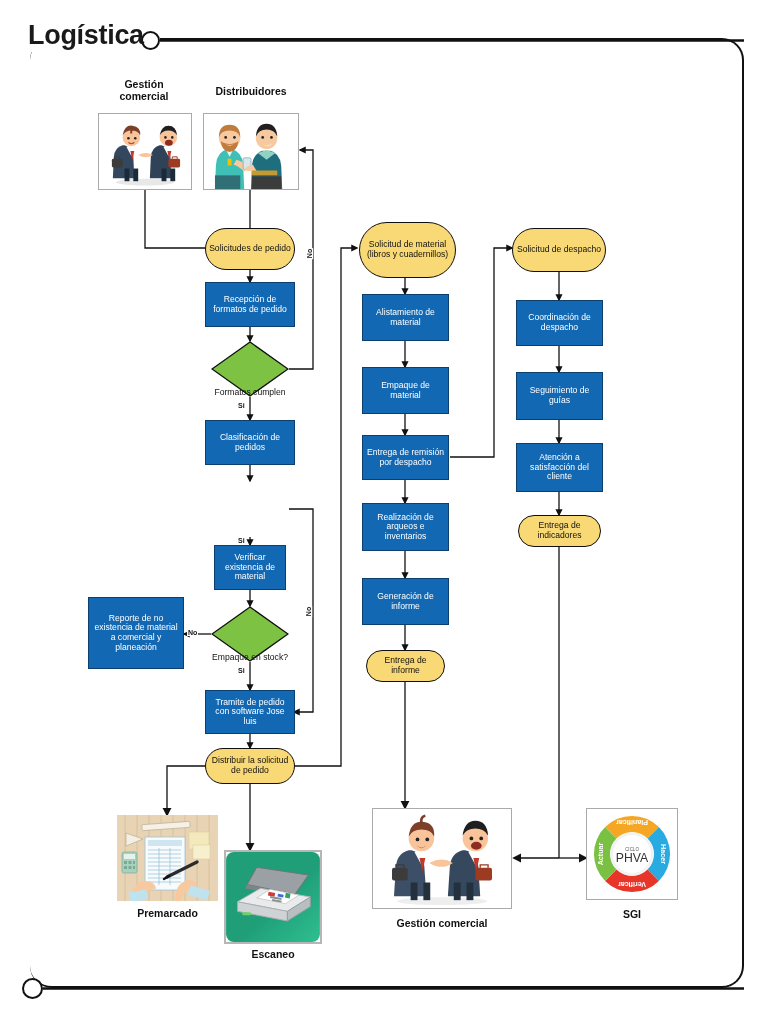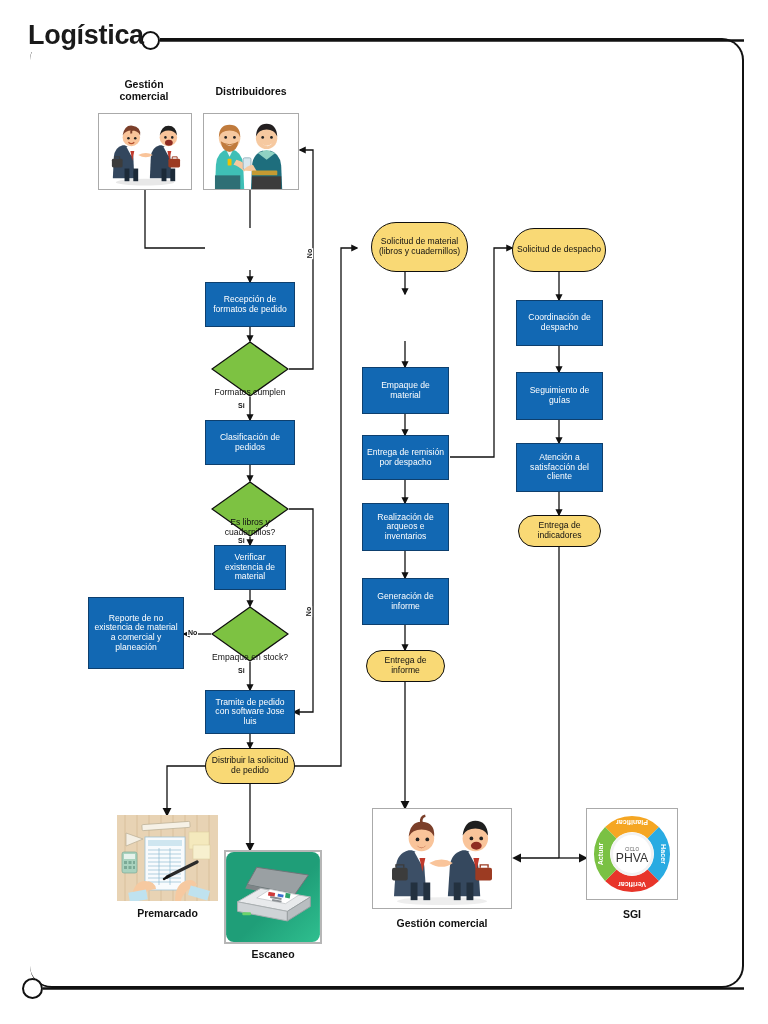--- a/index.html
+++ b/index.html
@@ -289,42 +289,39 @@
 
       <path d="M33 47 q8 2 12 8 l-4 4 q-6 -6 -11 -7z" fill="#f6c9a0"></path>
       <rect x="40" y="45" width="8" height="12" rx="1.5" fill="#d8e7ee" stroke="#8aa9b6" stroke-width="0.8"></rect>
       <path d="M50 52 q-7 1 -10 6 l14 1 z" fill="#f6c9a0"></path>
       <rect x="49" y="58" width="26" height="5" rx="1" fill="#c49a32"></rect>
       <rect x="11" y="63" width="26" height="14" fill="#2f6f75"></rect>
       <rect x="49" y="64" width="30" height="13" fill="#3c3c3c"></rect>
     </svg>
   </div>
 
+  <div class="node terminal" style="left:205px; top:228px; width:90px; height:42px;">
+    <span>Solicitudes de pedido</span>
+  </div>
 
   <div class="node process" style="left:205px; top:282px; width:90px; height:45px;">
     <span>Recepción de formatos de pedido</span>
   </div>
 
   <div class="node decision" style="left:211px; top:341px; width:78px; height:56px;">
     <svg class="dshape" viewBox="0 0 78 56" preserveAspectRatio="none">
       <polygon points="39,1 77,28 39,55 1,28" fill="#7DC242" stroke="#0f0f0f" stroke-width="1.3"></polygon>
     </svg>
     <span class="dlabel">Formatos cumplen</span>
   </div>
 
   <div class="node process" style="left:205px; top:420px; width:90px; height:45px;">
     <span>Clasificación de pedidos</span>
   </div>
 
-  <div class="node decision" style="left:211px; top:481px; width:78px; height:56px;">
-    <svg class="dshape" viewBox="0 0 78 56" preserveAspectRatio="none">
-      <polygon points="39,1 77,28 39,55 1,28" fill="#7DC242" stroke="#0f0f0f" stroke-width="1.3"></polygon>
-    </svg>
-    <span class="dlabel">Es libros y cuadernillos?</span>
-  </div>
 
   <div class="node process" style="left:214px; top:545px; width:72px; height:45px;">
     <span>Verificar existencia de material</span>
   </div>
 
   <div class="node decision" style="left:211px; top:606px; width:78px; height:56px;">
     <svg class="dshape" viewBox="0 0 78 56" preserveAspectRatio="none">
       <polygon points="39,1 77,28 39,55 1,28" fill="#7DC242" stroke="#0f0f0f" stroke-width="1.3"></polygon>
     </svg>
     <span class="dlabel">Empaque en stock?</span>
@@ -335,24 +332,27 @@
   </div>
 
   <div class="node process" style="left:205px; top:690px; width:90px; height:44px;">
     <span>Tramite de pedido con software Jose luis</span>
   </div>
 
   <div class="node terminal" style="left:205px; top:748px; width:90px; height:36px;">
     <span>Distribuir la solicitud de pedido</span>
   </div>
 
-  <div class="node terminal" style="left:371px; top:222px; width:97px; height:50px;">
+  <div class="node terminal" style="left:359px; top:222px; width:97px; height:56px;">
     <span>Solicitud de material (libros y cuadernillos)</span>
   </div>
 
+  <div class="node process" style="left:362px; top:294px; width:87px; height:47px;">
+    <span>Alistamiento de material</span>
+  </div>
 
   <div class="node process" style="left:362px; top:367px; width:87px; height:47px;">
     <span>Empaque de material</span>
   </div>
 
   <div class="node process" style="left:362px; top:435px; width:87px; height:45px;">
     <span>Entrega de remisión por despacho</span>
   </div>
 
   <div class="node process" style="left:362px; top:503px; width:87px; height:48px;">

